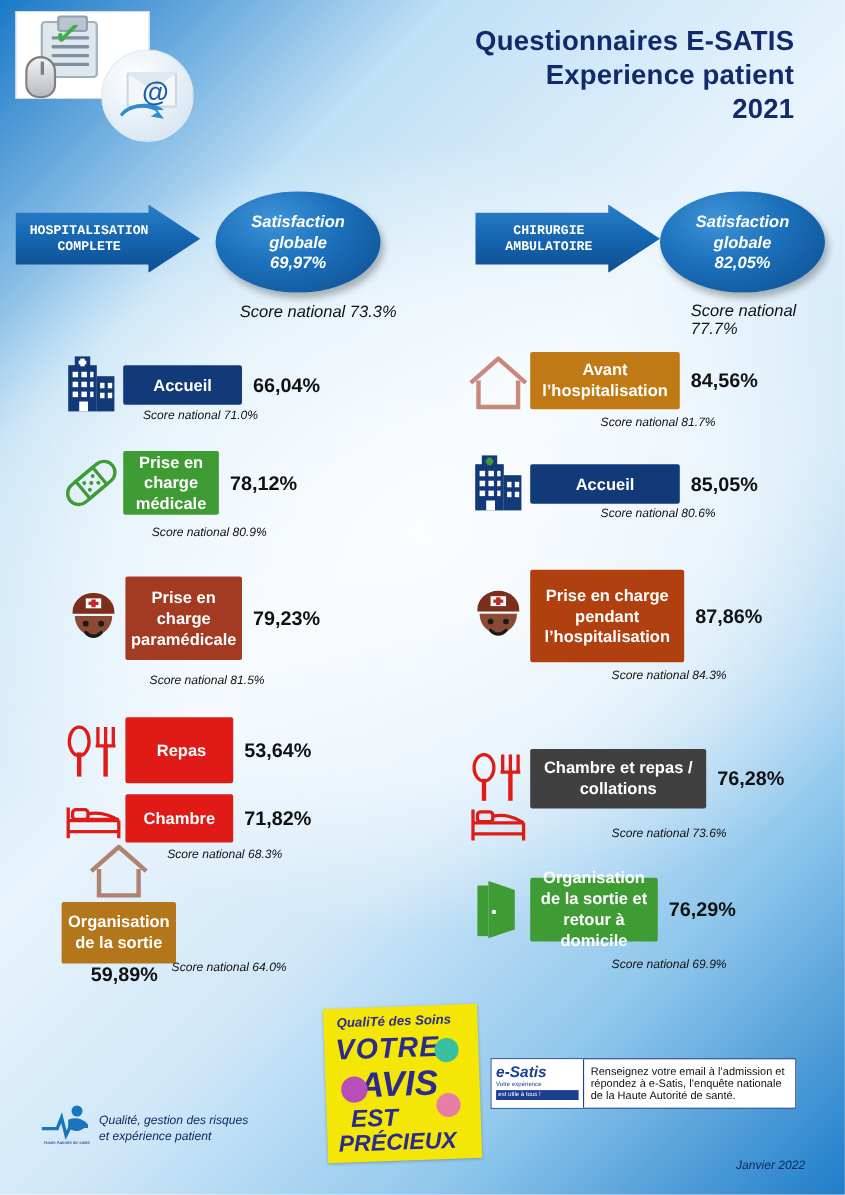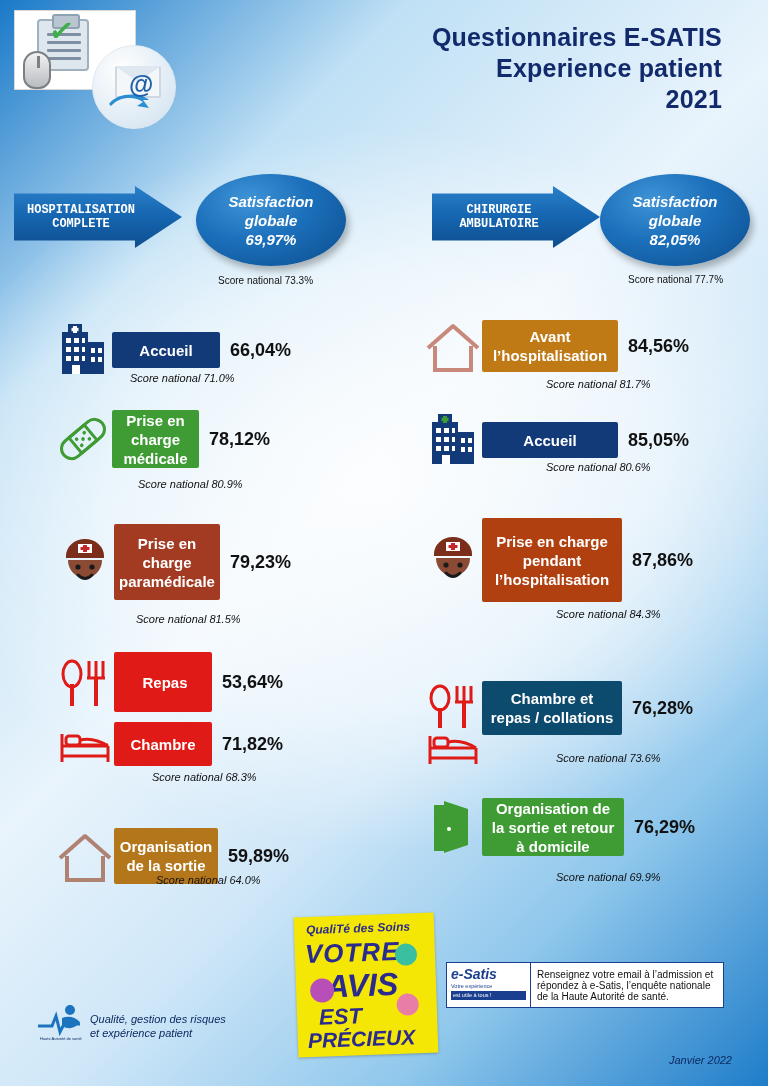--- a/index.html
+++ b/index.html
@@ -83,21 +83,21 @@
   }
   .ellipse {
     position:absolute; width:150px; height:92px; border-radius:50%;
     background:radial-gradient(ellipse at 35% 28%, #3f93d6 0%, #1b6fba 45%, #0c4c8c 100%);
     box-shadow: 3px 5px 7px rgba(0,0,0,.28);
     color:#fff; font-weight:bold; font-style:italic; font-size:15px;
     display:flex; flex-direction:column; align-items:center; justify-content:center;
     line-height:19px; text-align:center;
   }
   .nat-note{
-    position:absolute; font-size:10px; color:#111;
+    position:absolute; font-style:italic; font-size:15px; color:#111;
   }
 
   
   .row { position:absolute; display:flex; align-items:center; }
   .pill {
     color:#fff; font-weight:bold; font-size:15px; text-align:center;
     display:flex; align-items:center; justify-content:center;
     line-height:19px; padding:6px 8px; border-radius:2px;
   }
   .pct { font-weight:bold; font-size:18px; color:#111; margin-left:10px; white-space:nowrap; }
@@ -301,21 +301,21 @@
           <path d="M24 29 h28 a0 0 0 0 0 0 0"></path>
           <path d="M24 24 q14 -3 28 6"></path>
         </g>
       </svg>
     </div>
     <div class="pill" style="background:#e01b17; width:98px; height:44px;">Chambre</div>
     <div class="pct">71,82%</div>
   </div>
   <div class="sub" style="left:152px; top:771px;">Score national 68.3%</div>
 
-  <div class="row" style="left:56px; top:828px;">
+  <div class="row" style="left:56px; top:762px;flex-direction:column;">
     <div class="ic">
       <svg width="58" height="56" viewBox="0 0 58 56">
         <path d="M4 30 L29 8 L54 30" fill="none" stroke="#b08272" stroke-width="4" stroke-linejoin="round"></path>
         <path d="M11 28 v24 h36 v-24" fill="none" stroke="#b08272" stroke-width="4"></path>
       </svg>
     </div>
     <div class="pill" style="background:#b4761a; width:104px; height:56px;">Organisation de la sortie</div>
     <div class="pct">59,89%</div>
   </div>
   <div class="sub" style="left:156px; top:874px;">Score national 64.0%</div>
@@ -388,21 +388,21 @@
         <rect x="14" y="28" width="4" height="20" fill="#e01b17"></rect>
         <g stroke="#e01b17" stroke-width="3" fill="none">
           <line x1="33" y1="6" x2="33" y2="22"></line>
             <line x1="40" y1="6" x2="40" y2="22"></line>
             <line x1="47" y1="6" x2="47" y2="22"></line>
           <path d="M31 22 h18"></path>
         </g>
         <rect x="38" y="22" width="4" height="26" fill="#e01b17"></rect>
       </svg>
     </div>
-    <div class="pill" style="background:#0c4a6e; width:140px; height:54px;">Chambre et repas / collations</div>
+    <div class="pill" style="background:#404040; width:160px; height:54px;">Chambre et repas / collations</div>
     <div class="pct">76,28%</div>
   </div>
   <div class="ic" style="position:absolute; left:424px; top:718px;">
     <svg width="58" height="56" viewBox="0 0 58 56">
       <g stroke="#e01b17" stroke-width="3" fill="none">
         <path d="M6 18 v28"></path>
           <path d="M52 30 v16"></path>
         <path d="M6 30 h46"></path>
           <path d="M6 40 h46"></path>
         <rect x="10" y="20" width="14" height="9" rx="3"></rect>
@@ -413,21 +413,21 @@
   <div class="sub" style="left:556px; top:742px;margin-top:10px;">Score national 73.6%</div>
 
   <div class="row" style="left:424px; top:798px;">
     <div class="ic">
       <svg width="58" height="56" viewBox="0 0 58 56">
         <rect x="10" y="6" width="10" height="46" fill="#3f9c35"></rect>
         <path d="M20 2 L44 10 v36 L20 54 z" fill="#3f9c35"></path>
         <circle cx="25" cy="30" r="2" fill="#fff"></circle>
       </svg>
     </div>
-    <div class="pill" style="background:#3f9c35; width:142px; height:58px;">Organisation de la sortie et retour à domicile</div>
+    <div class="pill" style="background:#3f9c35; width:116px; height:58px;">Organisation de la sortie et retour à domicile</div>
     <div class="pct">76,29%</div>
   </div>
   <div class="sub" style="left:556px; top:871px;">Score national 69.9%</div>
 
   <div class="poster">
     <div class="q1">QualiTé des Soins</div>
     <div class="votre">VOTRE</div>
     <div class="avis">AVIS</div>
     <div class="est">EST</div>
     <div class="prec">PRÉCIEUX</div>

